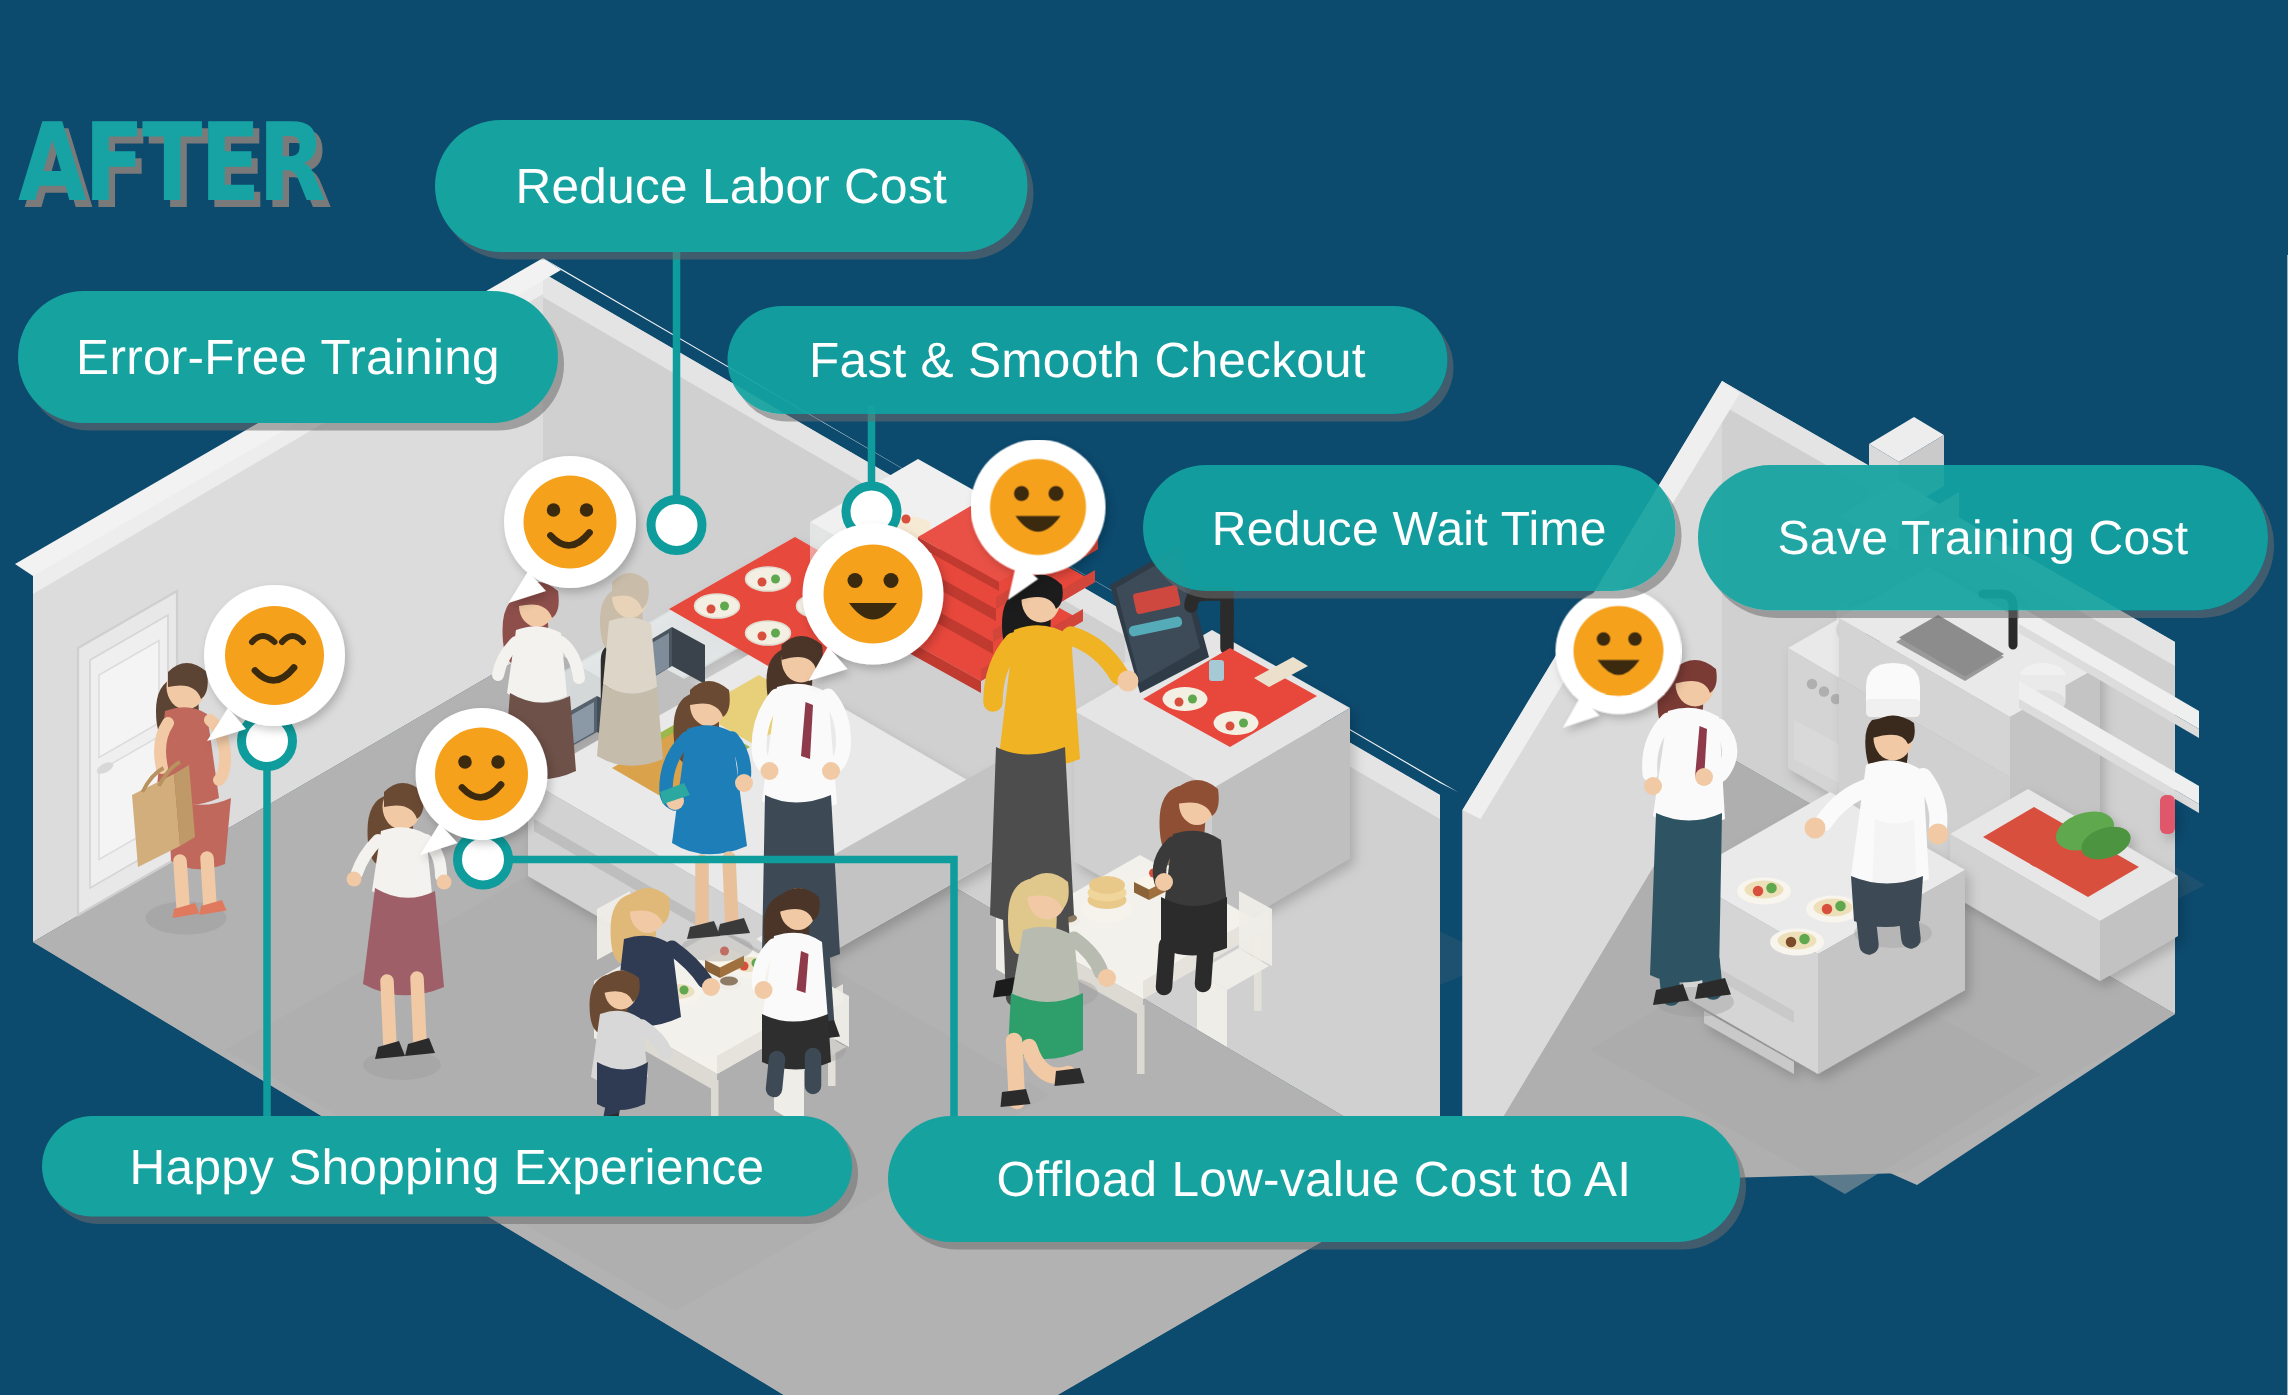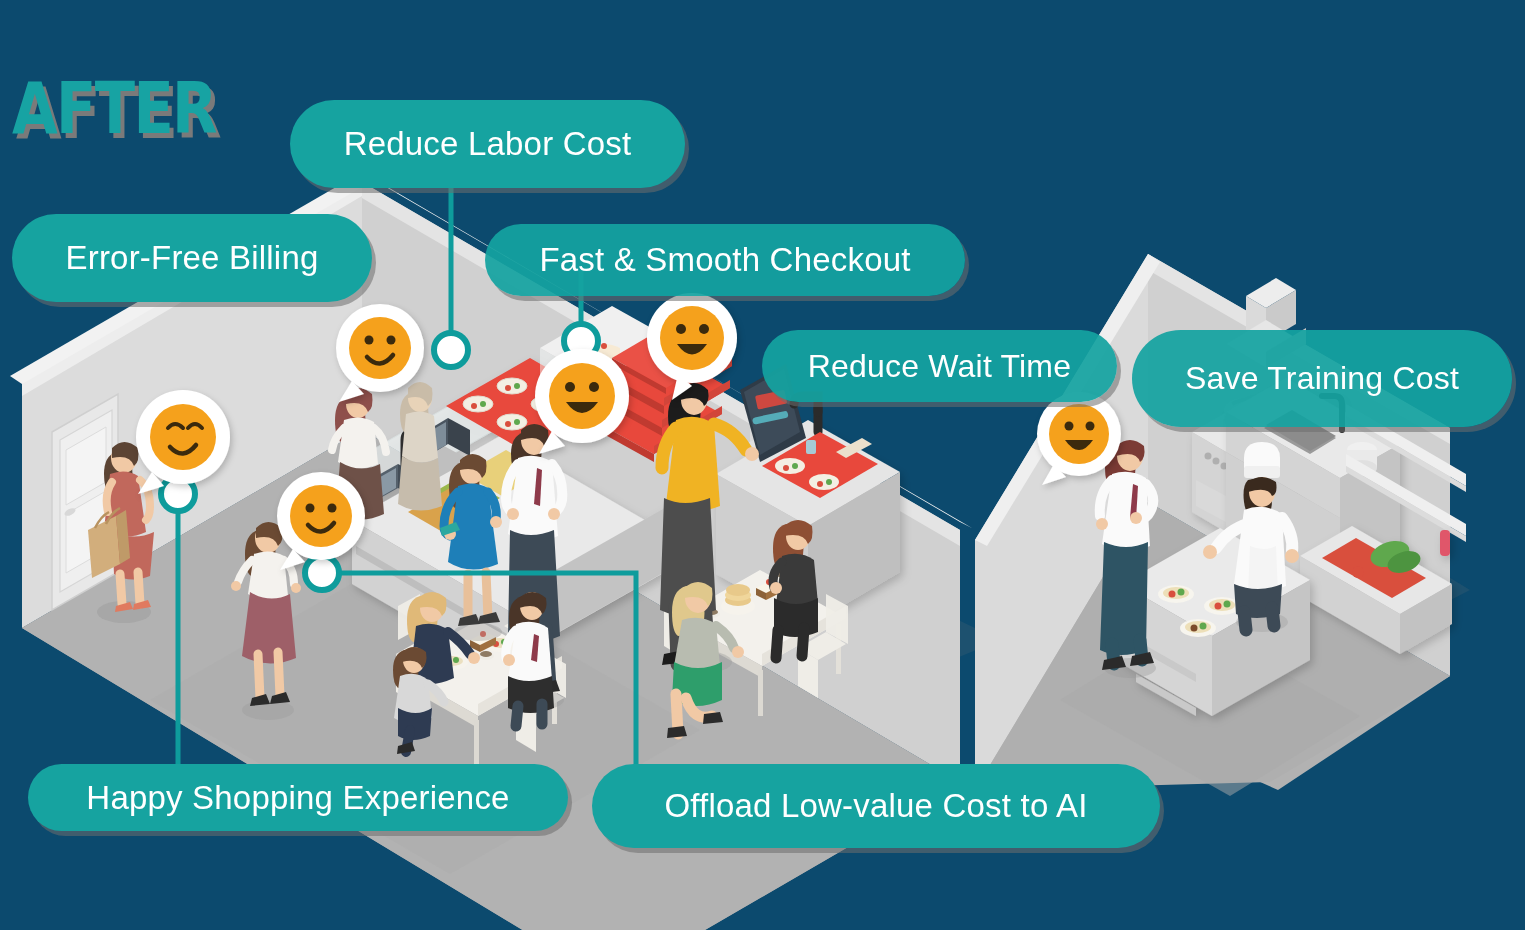--- a/index.html
+++ b/index.html
@@ -27,21 +27,20 @@
     background:#16A3A0;
     color:#ffffff;
     border-radius:999px;
     font-size:33px;
     font-weight:400;
     letter-spacing:0.2px;
     white-space:nowrap;
     box-shadow:4px 5px 0 rgba(110,110,110,0.55);
     padding:0 30px;
     box-sizing:border-box;
-    margin-top:20px;
   }
   .pill.alpha{background:rgba(20,163,160,0.93);}
 </style>
 </head>
 <body>
 
 <div id="stage">
 
   <svg id="scene" viewBox="0 0 1525 930">
     <defs>
@@ -658,28 +657,28 @@
       </g>
 
     </g>
   </svg>
 
   <div class="pill" style="left:290px;top:80px;width:395px;height:88px;">
     <span>Reduce Labor Cost</span>
   </div>
 
   <div class="pill" style="left:12px;top:194px;width:360px;height:88px;">
-    <span>Error-Free Billing</span>
+    <span>Error-Free Training</span>
   </div>
 
   <div class="pill alpha" style="left:485px;top:204px;width:480px;height:72px;">
     <span>Fast &amp; Smooth Checkout</span>
   </div>
 
-  <div class="pill alpha" style="left:762px;top:310px;width:355px;height:72px;font-size:32px;">
+  <div class="pill alpha" style="left:762px;top:310px;width:355px;height:84px;font-size:32px;">
     <span>Reduce Wait Time</span>
   </div>
 
   <div class="pill alpha" style="left:1132px;top:310px;width:380px;height:97px;font-size:32px;">
     <span>Save Training Cost</span>
   </div>
 
   <div class="pill" style="left:28px;top:744px;width:540px;height:67px;">
     <span>Happy Shopping Experience</span>
   </div>

